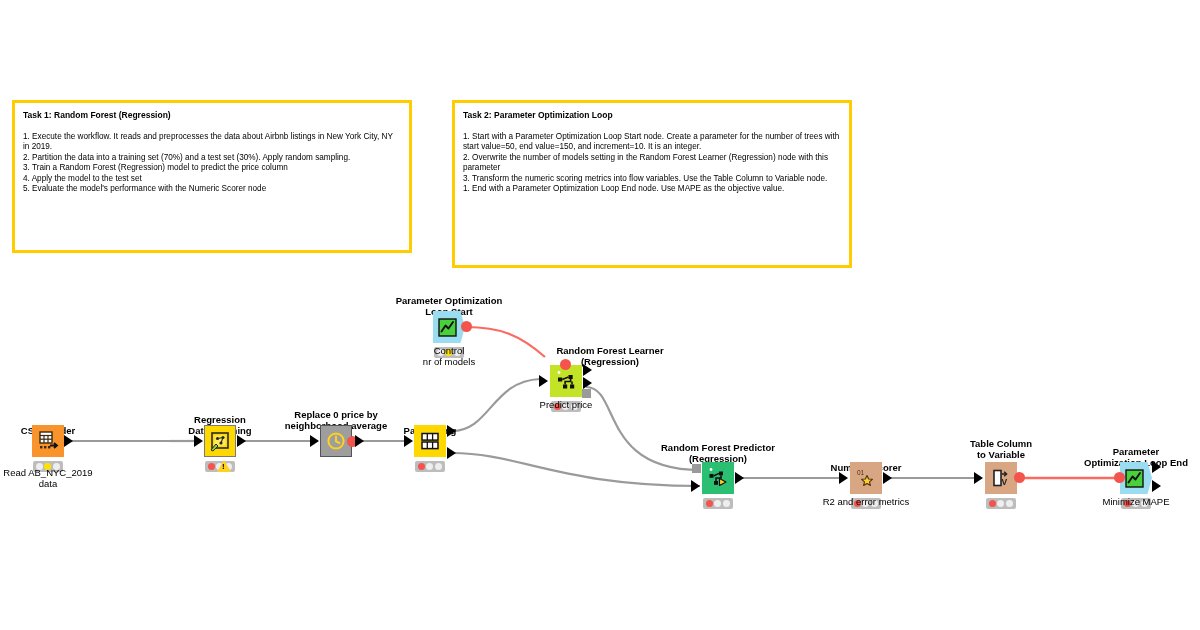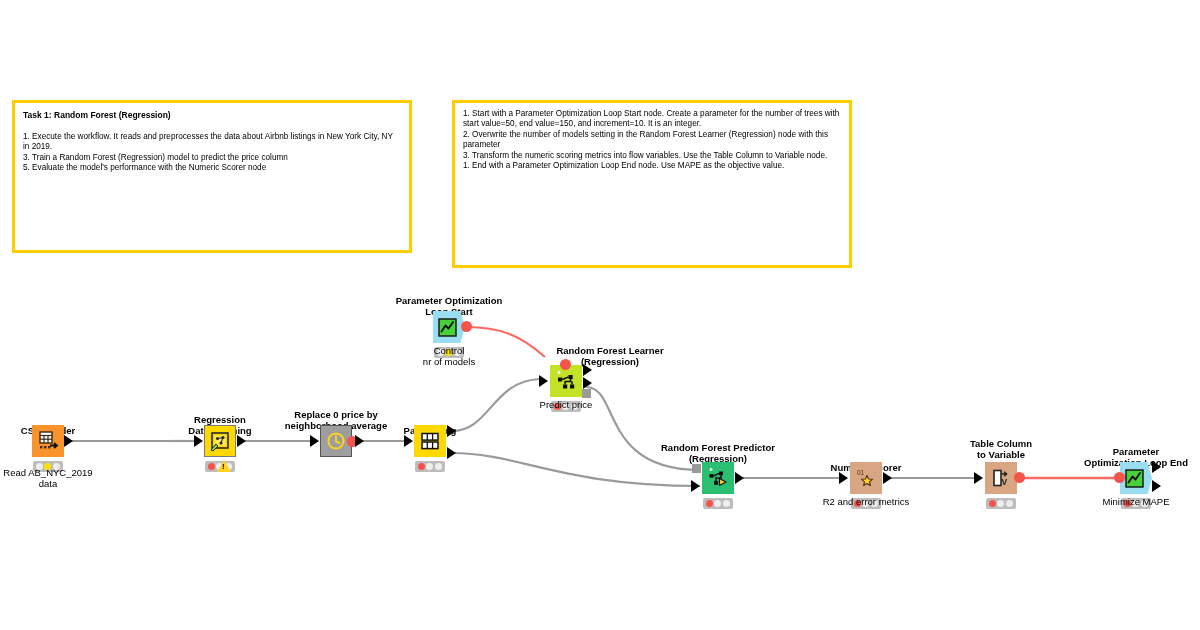--- a/index.html
+++ b/index.html
@@ -188,25 +188,28 @@
     <path d="M 886 478 L 982 478" stroke="#9a9a9a" stroke-width="2.2" fill="none"></path>
 
     <path d="M 466 327 C 500 327, 520 335, 545 357" stroke="#FB6A61" stroke-width="2.2" fill="none"></path>
 
     <path d="M 1021 478 L 1119 478" stroke="#FB6A61" stroke-width="2.4" fill="none"></path>
   </svg>
 
   <div class="annotation" style="left:12px; top:100px; width:400px; height:153px;">
     <div class="ann-title">Task 1: Random Forest (Regression)</div>
     <div class="ann-line">1. Execute the workflow. It reads and preprocesses the data about Airbnb listings in New York City, NY in 2019.</div>
+    <div class="ann-line">2. Partition the data into a training set (70%) and a test set (30%). Apply random sampling.</div>
     <div class="ann-line">3. Train a Random Forest (Regression) model to predict the  price column</div>
+    <div class="ann-line">4. Apply the model to the test set</div>
     <div class="ann-line">5. Evaluate the model's performance with the Numeric Scorer node</div>
   </div>
 
   <div class="annotation" style="left:452px; top:100px; width:400px; height:168px;">
+    <div class="ann-title">Task 2: Parameter Optimization Loop</div>
     <div class="ann-line">1. Start with a Parameter Optimization Loop Start node. Create a parameter for the number of trees with start value=50, end value=150, and increment=10. It is an integer.</div>
     <div class="ann-line">2. Overwrite the number of models setting in the Random Forest Learner (Regression) node with this parameter</div>
     <div class="ann-line">3. Transform the numeric scoring metrics into flow variables. Use the Table Column to Variable node.</div>
     <div class="ann-line">1. End with a Parameter Optimization Loop End node. Use MAPE as the objective value.</div>
   </div>
 
   <div class="node" style="left:48px; top:441px;">
     <div class="node-label">CSV Reader</div>
     <div class="node-body c-orange">
       <span>

